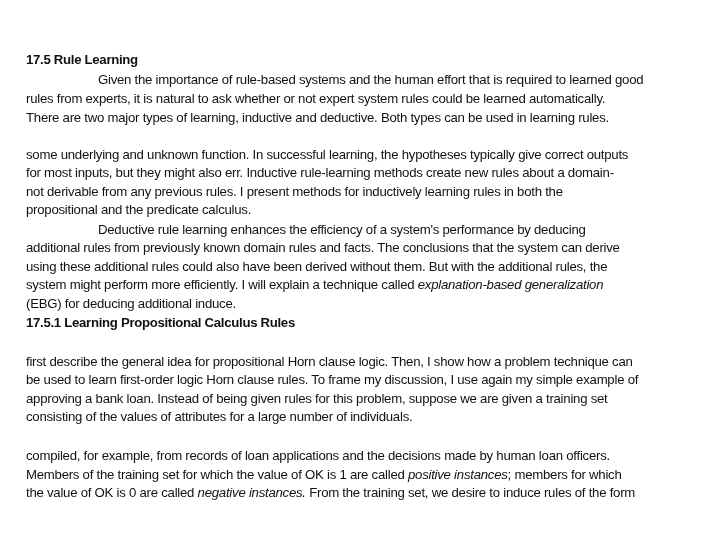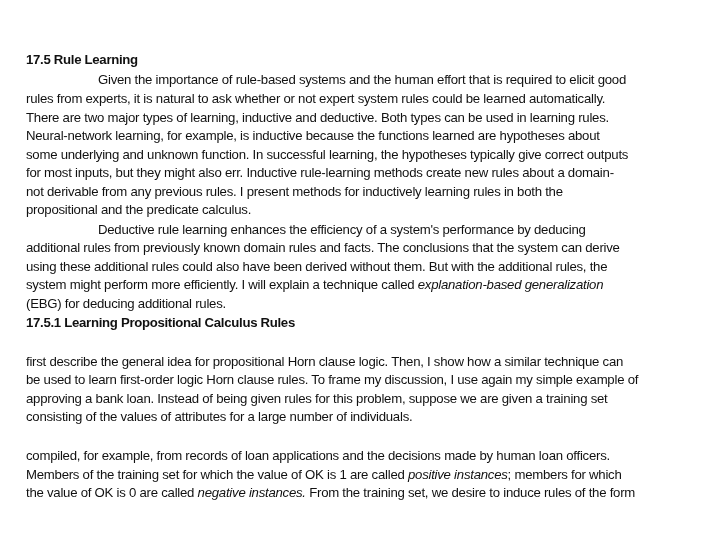--- a/index.html
+++ b/index.html
@@ -12,38 +12,37 @@
   .ind { left:98px; }
   i { font-style:italic;margin-top:36px; }
 </style>
 </head>
 <body>
 
 <div class="page">
 
   <div class="ln h" style="top:51px">17.5 Rule Learning</div>
 
-  <div class="ln ind" style="top:71px">Given the importance of rule-based systems and the human effort that is required to elicit good</div>
+  <div class="ln ind" style="top:71px">Given the importance of rule-based systems and the human effort that is required to learned good</div>
   <div class="ln" style="top:109px">There are two major types of learning, inductive and deductive. Both types can be used in learning rules.</div>
   <div class="ln" style="top:90px">rules from experts, it is natural to ask whether or not expert system rules could be learned automatically.</div>
-  <div class="ln" style="top:127px">Neural-network learning, for example, is inductive because the functions learned are hypotheses about</div>
   <div class="ln" style="top:146px">some underlying and unknown function. In successful learning, the hypotheses typically give correct outputs</div>
   <div class="ln" style="top:164px">for most inputs, but they might also err. Inductive rule-learning methods create new rules about a domain-</div>
   <div class="ln" style="top:201px">propositional and the predicate calculus.</div>
   <div class="ln" style="top:183px">not derivable from any previous rules. I present methods for inductively learning rules in both the</div>
 
   <div class="ln ind" style="top:221px">Deductive rule learning enhances the efficiency of a system's performance by deducing</div>
   <div class="ln" style="top:239px">additional rules from previously known domain rules and facts. The conclusions that the system can derive</div>
   <div class="ln" style="top:258px">using these additional rules could also have been derived without them. But with the additional rules, the</div>
   <div class="ln" style="top:276px"><span>system might perform more efficiently. I will explain a technique called </span><i>explanation-based generalization</i></div>
-  <div class="ln" style="top:295px">(EBG) for deducing additional rules.</div>
+  <div class="ln" style="top:295px">(EBG) for deducing additional induce.</div>
 
   <div class="ln h" style="top:314px">17.5.1 Learning Propositional Calculus Rules</div>
 
-  <div class="ln" style="top:353px">first describe the general idea for propositional Horn clause logic. Then, I show how a similar technique can</div>
+  <div class="ln" style="top:353px">first describe the general idea for propositional Horn clause logic. Then, I show how a problem technique can</div>
   <div class="ln" style="top:371px">be used to learn first-order logic Horn clause rules. To frame my discussion, I use again my simple example of</div>
   <div class="ln" style="top:408px">consisting of the values of attributes for a large number of individuals.</div>
   <div class="ln" style="top:390px">approving a bank loan. Instead of being given rules for this problem, suppose we are given a training set</div>
 
   <div class="ln" style="top:447px">compiled, for example, from records of loan applications and the decisions made by human loan officers.</div>
   <div class="ln" style="top:466px"><span>Members of the training set for which the value of OK is 1 are called </span><i>positive instances</i><span>; members for which</span></div>
   <div class="ln" style="top:484px"><span>the value of OK is 0 are called </span><i>negative instances.</i><span> From the training set, we desire to induce rules of the form</span></div>
 
 </div>
 

